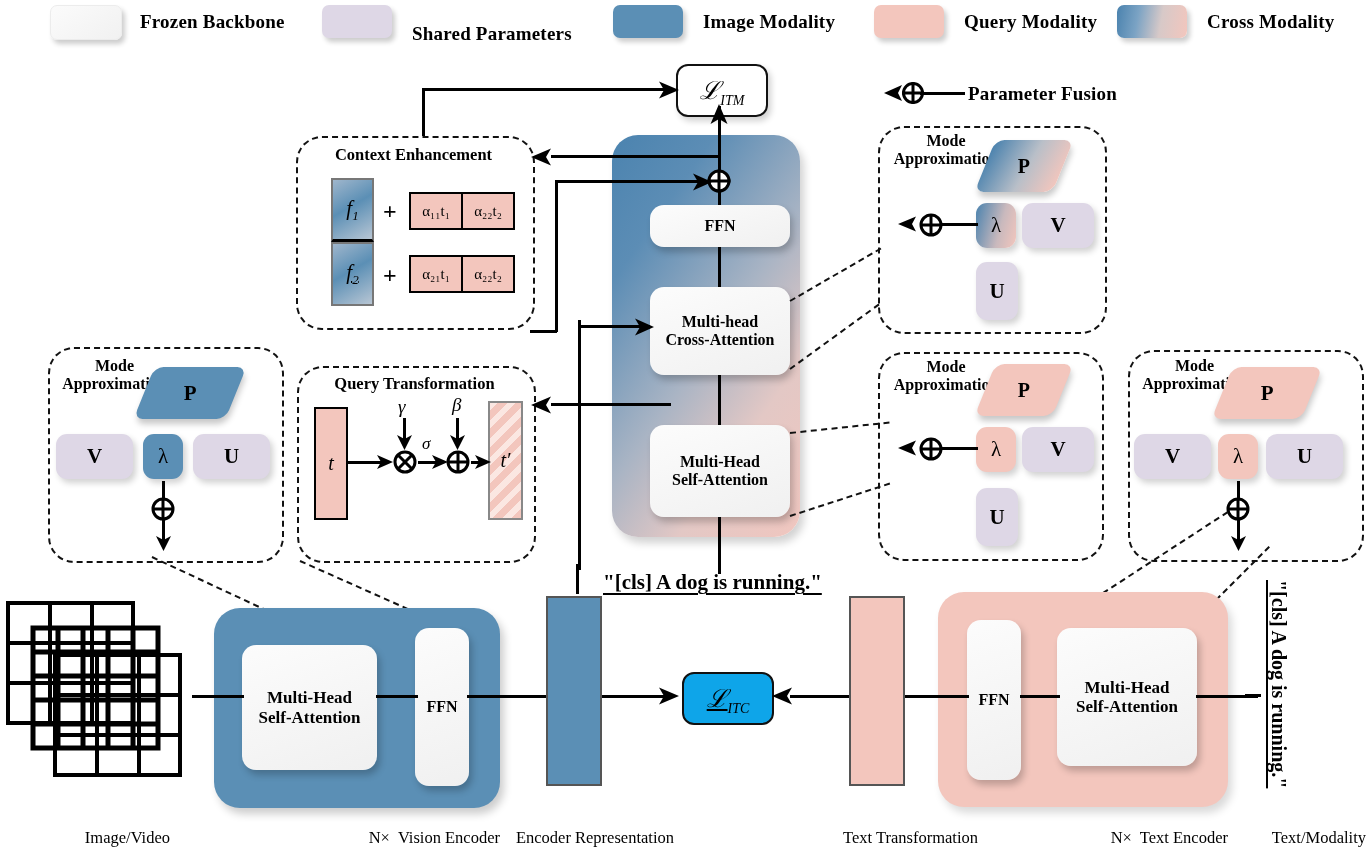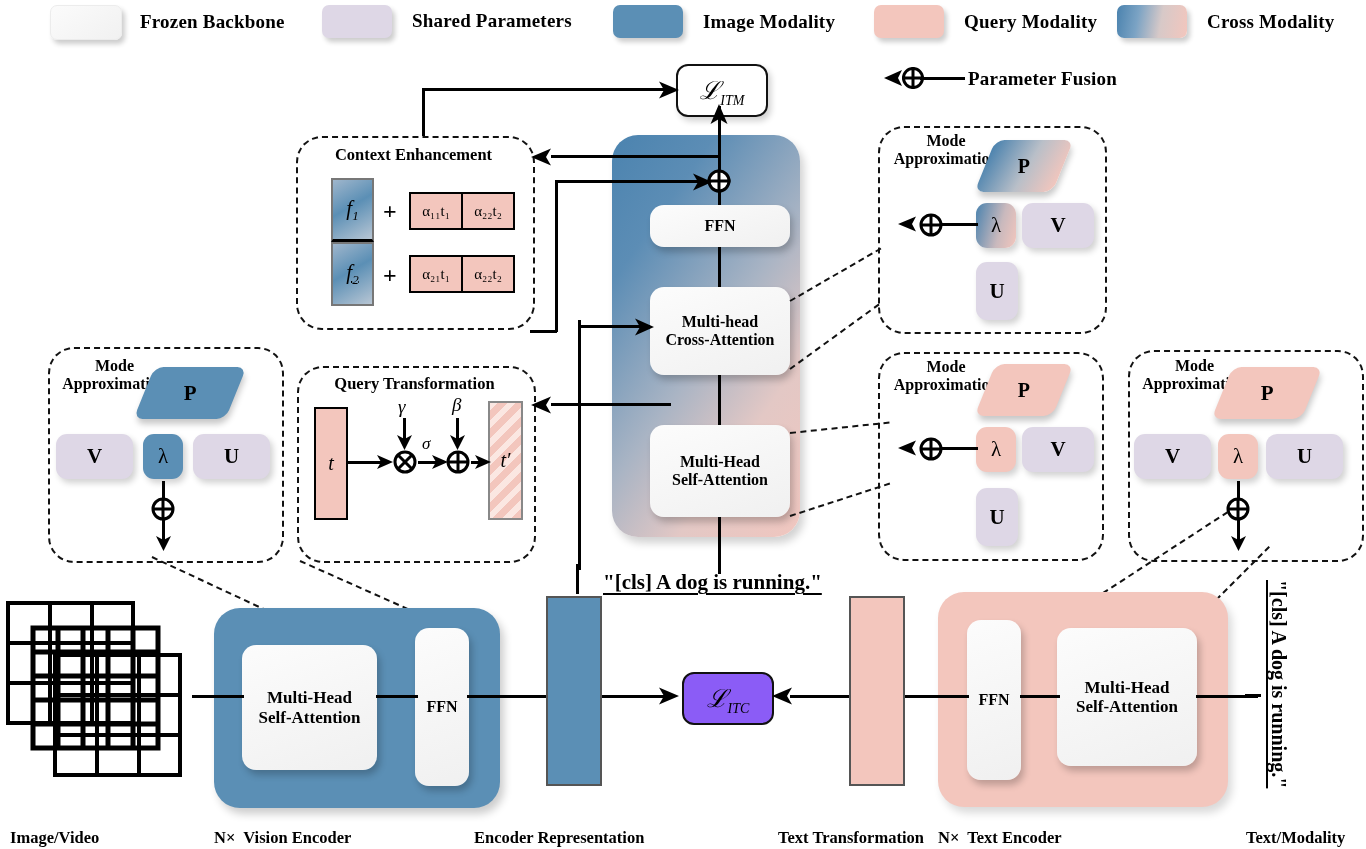--- a/index.html
+++ b/index.html
@@ -32,46 +32,46 @@
 
   
   .ln{background:#000;position:absolute;}
   .lh{height:3px;}
   .lv{width:3px;}
 
   
   .leader{position:absolute;transform-origin:0 50%;height:0;border-top:2.5px dashed #111;}
 
   .mathi{font-family:"Liberation Serif",serif;font-style:italic;}
-  .caption{font-weight:bold;font-size:16.5px;text-align:left;}
+  .caption{font-weight:normal;font-size:16.5px;text-align:right;}
 
   .vtext{font-weight:bold;font-size:21px;white-space:nowrap;
          text-decoration:underline;text-underline-offset:4px;}
 </style>
 </head>
 <body>
 
 <div class="abs" style="left:0;top:0;width:1366px;height:52px;">
   <div class="abs swatch frozen" style="left:50px;top:5px;width:70px;height:33px;border:1px solid #ececec;"></div>
   <div class="abs legend-label" style="left:140px;top:11px;">Frozen Backbone</div>
 
   <div class="abs swatch shared" style="left:322px;top:5px;width:70px;height:33px;"></div>
-  <div class="abs legend-label" style="left:412px;top:10px;">Shared Parameters</div>
+  <div class="abs legend-label" style="left:412px;top:23px;">Shared Parameters</div>
 
   <div class="abs swatch imgmod" style="left:613px;top:5px;width:70px;height:33px;"></div>
   <div class="abs legend-label" style="left:703px;top:11px;">Image Modality</div>
 
   <div class="abs swatch txtmod" style="left:874px;top:5px;width:70px;height:33px;"></div>
   <div class="abs legend-label" style="left:964px;top:11px;">Query Modality</div>
 
   <div class="abs swatch crossmod" style="left:1117px;top:5px;width:70px;height:33px;"></div>
   <div class="abs legend-label" style="left:1207px;top:11px;">Cross Modality</div>
 </div>
 
-<div class="abs" style="left:880px;top:62px;width:300px;height:34px;">
+<div class="abs" style="left:880px;top:77px;width:300px;height:34px;">
   <div class="abs ln lh" style="left:40px;top:15px;width:45px;"></div>
   <svg class="abs" style="left:4px;top:5px;" width="30" height="22" viewBox="0 0 30 22">
       <path d="M0 11 L18 3 L14 11 L18 19 Z" fill="#000"></path>
     </svg>
   <div class="abs ctr" style="left:21px;top:4px;width:24px;height:24px;">
     <svg width="24" height="24" viewBox="0 0 24 24">
         <circle cx="12" cy="12" r="9.5" fill="none" stroke="#000" stroke-width="3"></circle>
         <line x1="12" y1="1" x2="12" y2="23" stroke="#000" stroke-width="3"></line>
         <line x1="1" y1="12" x2="23" y2="12" stroke="#000" stroke-width="3"></line>
       </svg>
@@ -409,21 +409,21 @@
 </div>
 
 <div class="abs" style="left:546px;top:596px;width:56px;height:190px;background:#5b8fb5;border:2px solid #555;box-sizing:border-box;"></div>
 <div class="abs caption" style="left:474px;top:828px;width:200px;">Encoder Representation</div>
 
 <div class="abs ln lh" style="left:602px;top:695px;width:70px;"></div>
 <svg class="abs" style="left:655px;top:686px;" width="24" height="20" viewBox="0 0 24 20">
     <path d="M24 10 L4 1.5 L9 10 L4 18.5 Z" fill="#000"></path>
   </svg>
 
-<div class="abs ctr" style="left:682px;top:672px;width:88px;height:49px;background:#8b5cf6;border:2.5px solid #111;border-radius:12px;">
+<div class="abs ctr" style="left:682px;top:672px;width:88px;height:49px;background:#0ea5e9;border:2.5px solid #111;border-radius:12px;text-decoration:underline;">
   <span class="mathi" style="font-size:25px;">
     <span>ℒ</span><sub style="font-size:14px;">ITC</sub>
   </span>
 </div>
 <div class="abs ln lh" style="left:790px;top:695px;width:62px;"></div>
 <svg class="abs" style="left:772px;top:686px;" width="24" height="20" viewBox="0 0 24 20">
     <path d="M0 10 L20 1.5 L15 10 L20 18.5 Z" fill="#000"></path>
   </svg>
 
 <div class="abs" style="left:849px;top:596px;width:56px;height:190px;background:#f3c6bd;border:2px solid #555;box-sizing:border-box;"></div>

